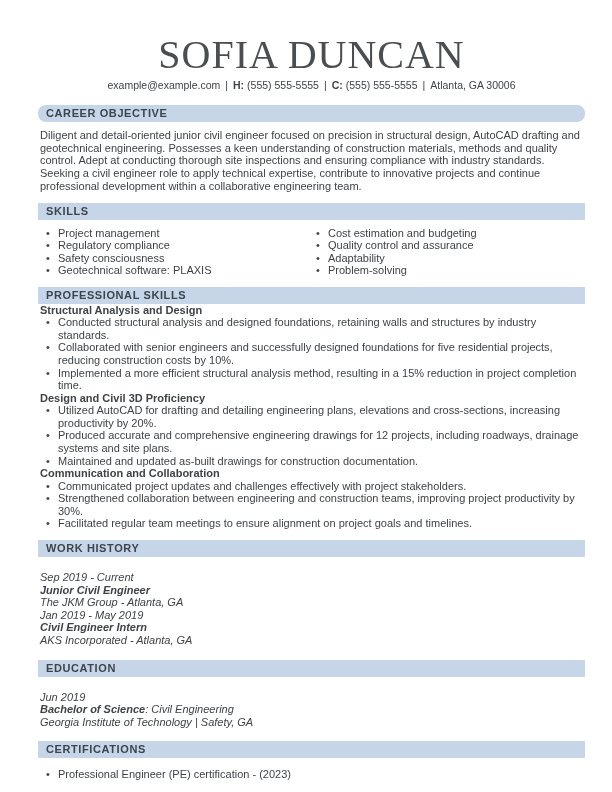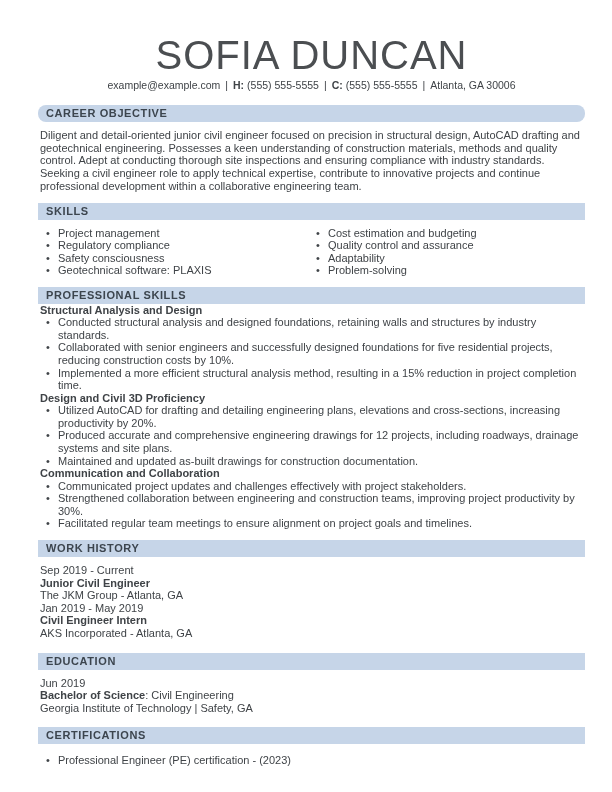--- a/index.html
+++ b/index.html
@@ -5,21 +5,21 @@
   html,body{margin:0;padding:0;background:#e9e9e9;}
   .page{
     width:612px;height:792px;background:#ffffff;margin:0 auto;
     font-family:"Liberation Sans","DejaVu Sans",sans-serif;
     color:#3f4347;overflow:hidden;box-sizing:border-box;
   }
   .content{padding:0 27px 0 38px;}
   
   .name{
     margin:34px 0 0;text-align:center;font-size:40px;line-height:42px;
-    font-weight:400;color:#4b4e51;letter-spacing:1px;
+    font-weight:400;color:#4b4e51;letter-spacing:1px;font-family:Liberation Serif, serif;
   }
   .contact{
     margin-top:3px;text-align:center;font-size:10.5px;line-height:13px;color:#3f4347;
   }
   .contact .sep{margin:0 5px;color:#3f4347;}
   .contact .lbl{font-weight:bold;}
   .contact .lbl-val{margin-left:3px;}
   
   .bar{
     background:#c6d5e8;color:#3c454e;font-weight:bold;font-size:11px;
@@ -31,21 +31,21 @@
   .para{margin-top:7px;font-size:11px;line-height:12.7px;padding-left:2px;}
   ul{list-style:none;margin:0;padding:0;font-size:11px;line-height:12.6px;}
   li{display:flex;padding-left:8px;}
   .blt{flex:none;width:12px;}
   .t{flex:1;}
   .skills-wrap{display:flex;margin-top:7px;margin-bottom:3px;}
   .skills-col-left{width:270px;flex:none;}
   .skills-col-right{flex:1;}
   .prof{font-size:11px;line-height:12.4px;}
   .subhead{font-weight:bold;padding-left:2px;}
-  .plain-lines{margin-top:7px;font-size:11px;line-height:12.6px;padding-left:2px;}
+  .plain-lines{margin-top:14px;font-size:11px;line-height:12.6px;padding-left:2px;font-style:italic;}
   .bold-line{font-weight:bold;}
   .cert-list{margin-top:10px;}
 </style>
 </head>
 <body>
 
 <div class="page">
   <div class="content">
 
     <h1 class="name">SOFIA DUNCAN</h1>

